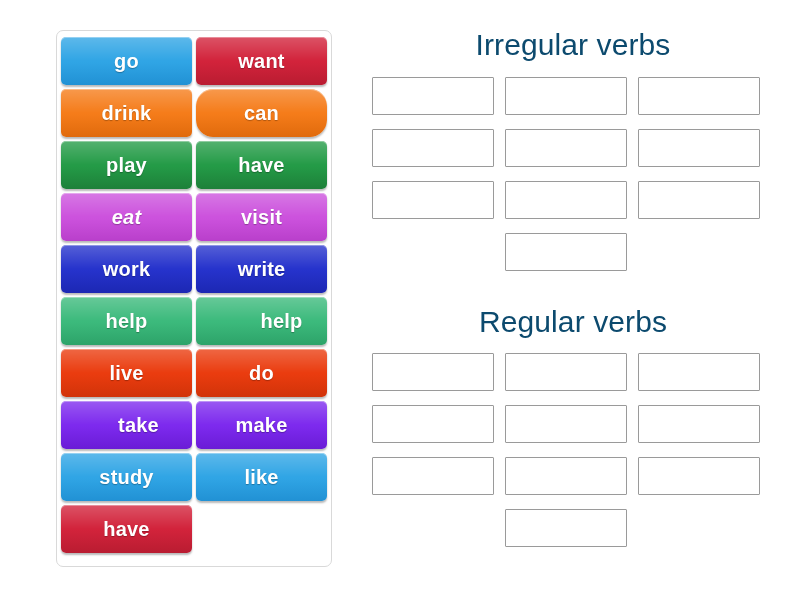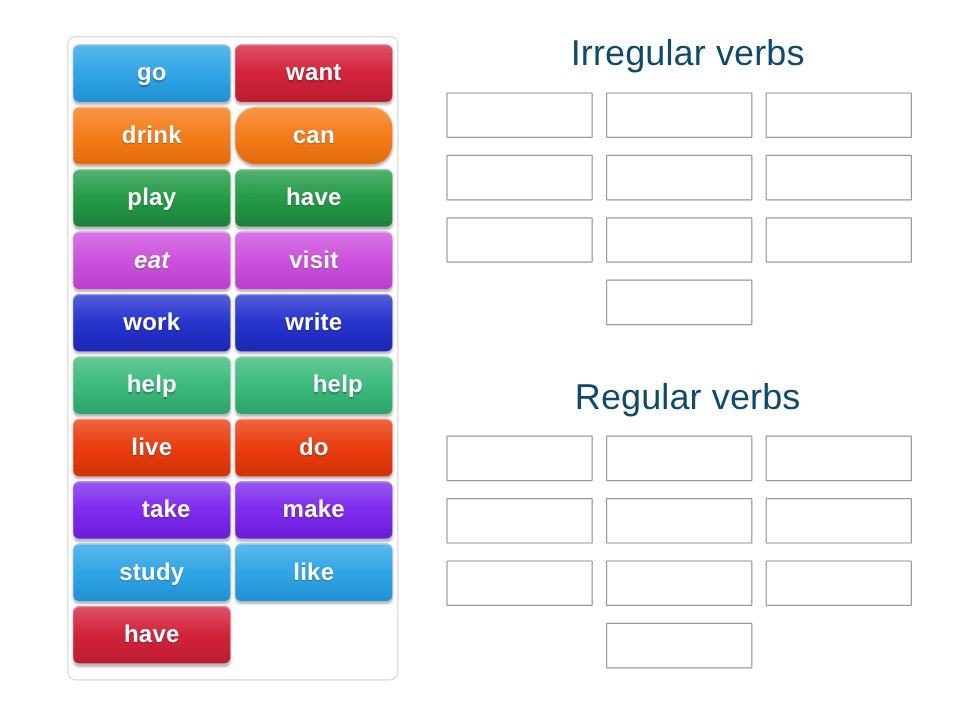--- a/index.html
+++ b/index.html
@@ -90,21 +90,21 @@
     font-size: 30px;
     font-weight: normal;
     color: #0c4a6e;
     text-align: center;
     margin: 0 0 14px 0;
     padding: 0;
     line-height: 1.15;
     letter-spacing: 0.1px;
   }
   #regular-title {
-    margin-top: 44px;
+    margin-top: 34px;
   }
   .slot-grid {
     display: grid;
     grid-template-columns: 122px 122px 122px;
     column-gap: 11px;
     row-gap: 14px;
     justify-content: start;
     margin-left: 6px;
   }
   .slot {

